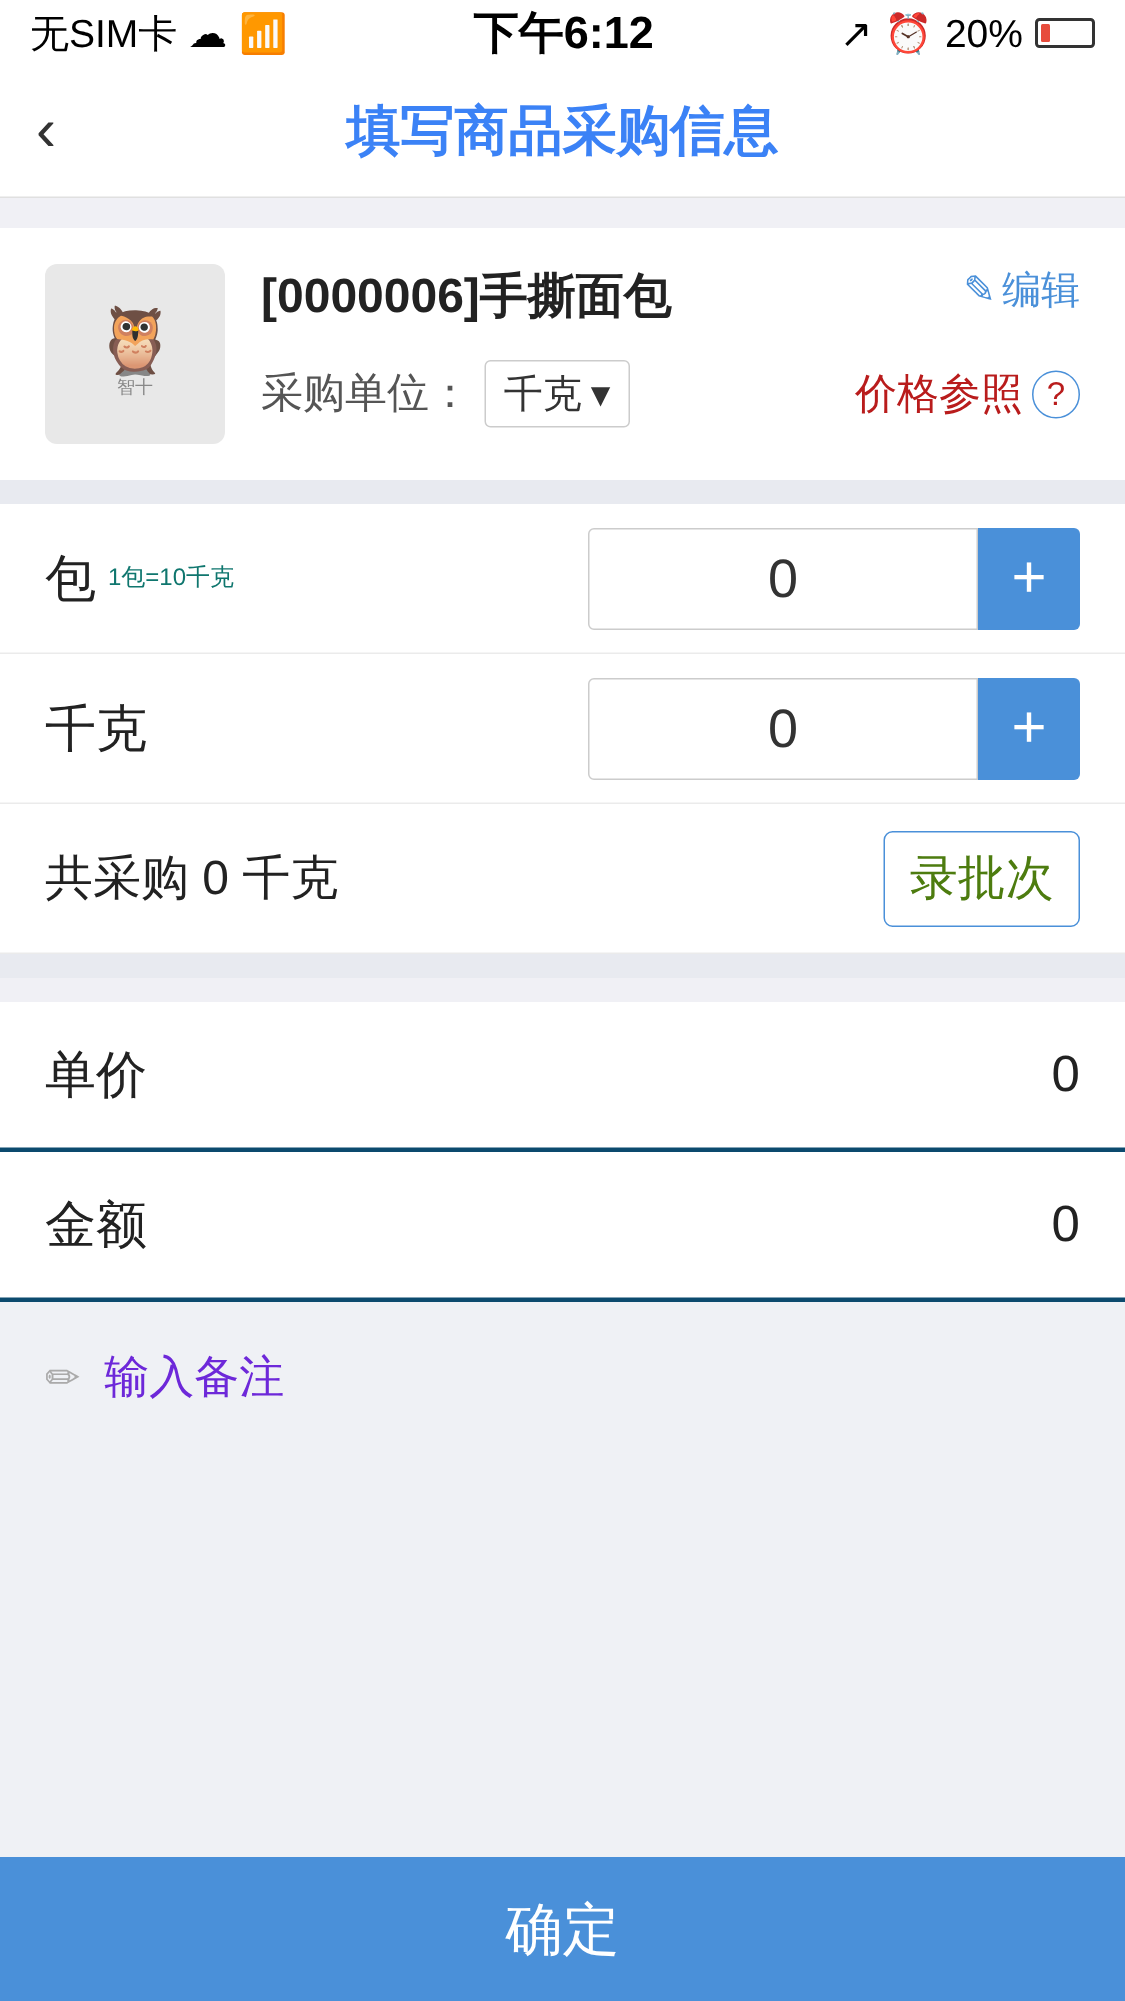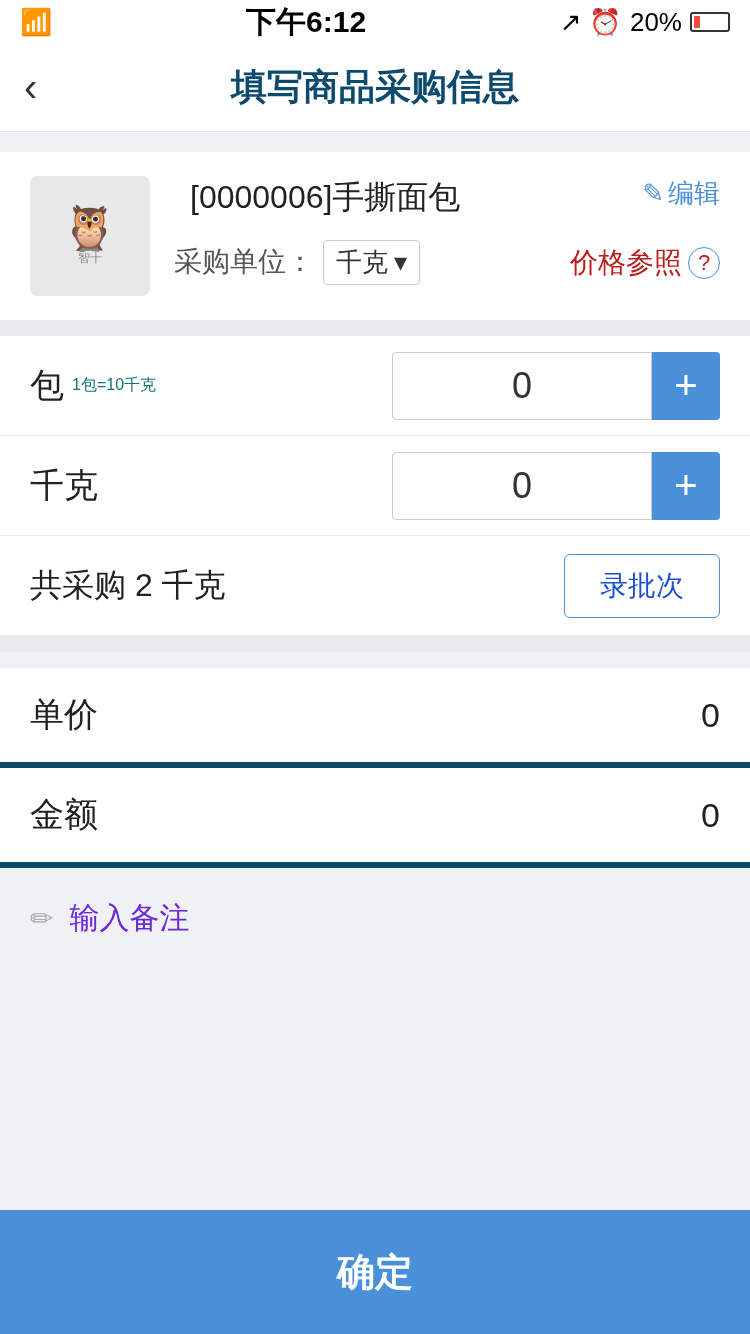--- a/index.html
+++ b/index.html
@@ -73,21 +73,21 @@
     .nav-back {
       position: absolute;
       left: 24px;
       font-size: 40px;
       color: #333;
       cursor: pointer;
     }
     .nav-title {
       font-size: 36px;
       font-weight: 600;
-      color: #0c4a6e;
+      color: #3b82f6;
     }
 
     
     .product-card {
       background: #fff;
       padding: 24px 30px;
       margin-top: 20px;
       display: flex;
       align-items: flex-start;
       gap: 24px;
@@ -117,23 +117,22 @@
       flex: 1;
     }
     .product-name-row {
       display: flex;
       align-items: flex-start;
       justify-content: space-between;
       margin-bottom: 20px;
     }
     .product-name {
       font-size: 32px;
-      font-weight: 400;
+      font-weight: 700;
       color: #222;
-      margin-left: 16px;
     }
     .edit-btn {
       font-size: 26px;
       color: #4a90d9;
       display: flex;
       align-items: center;
       gap: 4px;
       white-space: nowrap;
     }
     .product-unit-row {
@@ -234,45 +233,45 @@
       padding: 0 30px;
       height: 100px;
       background: #fff;
       border-bottom: 1px solid #ebebeb;
     }
     .total-text {
       font-size: 32px;
       color: #222;
     }
     .record-batch-btn {
-      width: 156px;
+      width: 131px;
       height: 64px;
       border: 1.5px solid #4a90d9;
       border-radius: 6px;
-      color: #1d4ed8;
-      font-size: 28px;
+      color: #4d7c0f;
+      font-size: 32px;
       display: flex;
       align-items: center;
       justify-content: center;
       background: #fff;
       cursor: pointer;
     }
 
     
     .info-section {
       background: #fff;
       margin-top: 16px;
     }
     .info-row {
       display: flex;
       align-items: center;
       justify-content: space-between;
       padding: 0 30px;
       height: 100px;
-      border-bottom: 6px solid #0c4a6e;
+      border-bottom: 3px solid #0c4a6e;
     }
     .info-label {
       font-size: 34px;
       color: #222;
     }
     .info-value {
       font-size: 34px;
       color: #222;
     }
 
@@ -300,38 +299,39 @@
       min-height: 300px;
       background: #eff1f5;
     }
 
     
     .confirm-btn {
       position: fixed;
       bottom: 0;
       left: 0;
       width: 750px;
-      height: 124px;
+      height: 96px;
       background: #4a90d9;
       color: #fff;
       font-size: 38px;
-      font-weight: 700;
+      font-weight: 400;
       display: flex;
       align-items: center;
       justify-content: center;
       cursor: pointer;
     }
 
     .wifi-icon { font-size: 26px; }
   </style>
 </head>
 <body>
 
 <div class="status-bar">
   <div class="status-left">
+    <span>无SIM卡 ☁</span>
     <span class="wifi-icon">📶</span>
   </div>
   <div class="status-center">下午6:12</div>
   <div class="status-right">
     <span>↗</span>
     <span>⏰</span>
     <span>20%</span>
     <span class="battery-icon">
       <span class="battery-body">
         <span class="battery-fill"></span>
@@ -391,21 +391,21 @@
 
   <div class="input-row">
     <span class="input-label">千克</span>
     <div class="input-field-wrap">
       <div class="input-number">0</div>
       <div class="input-plus-btn">+</div>
     </div>
   </div>
 
   <div class="total-row">
-    <span class="total-text">共采购 2 千克</span>
+    <span class="total-text">共采购 0 千克</span>
     <div class="record-batch-btn">录批次</div>
   </div>
 </div>
 
 <div class="section-divider"></div>
 
 <div class="info-section">
   <div class="info-row">
     <span class="info-label">单价</span>
     <span class="info-value">0</span>

